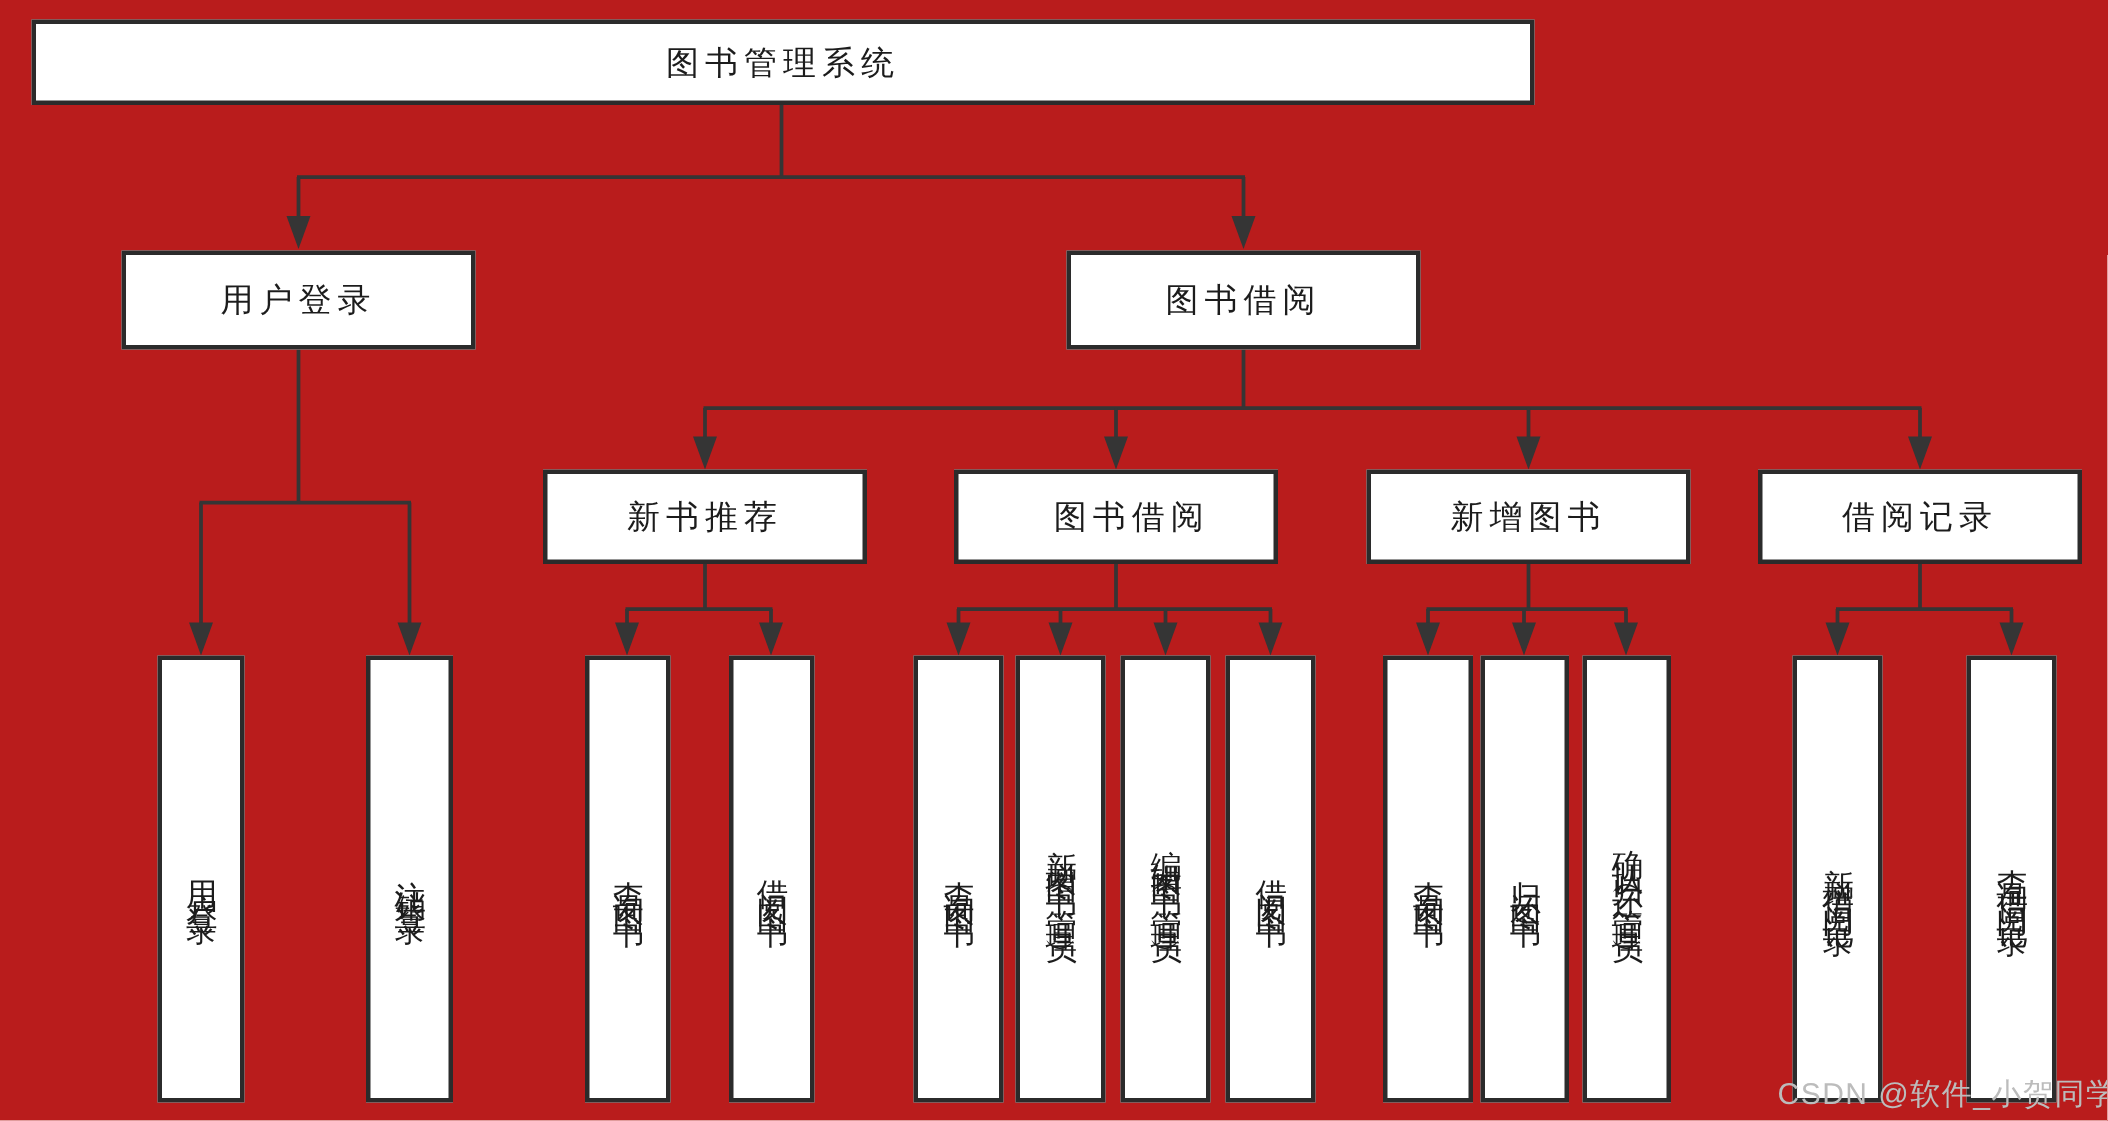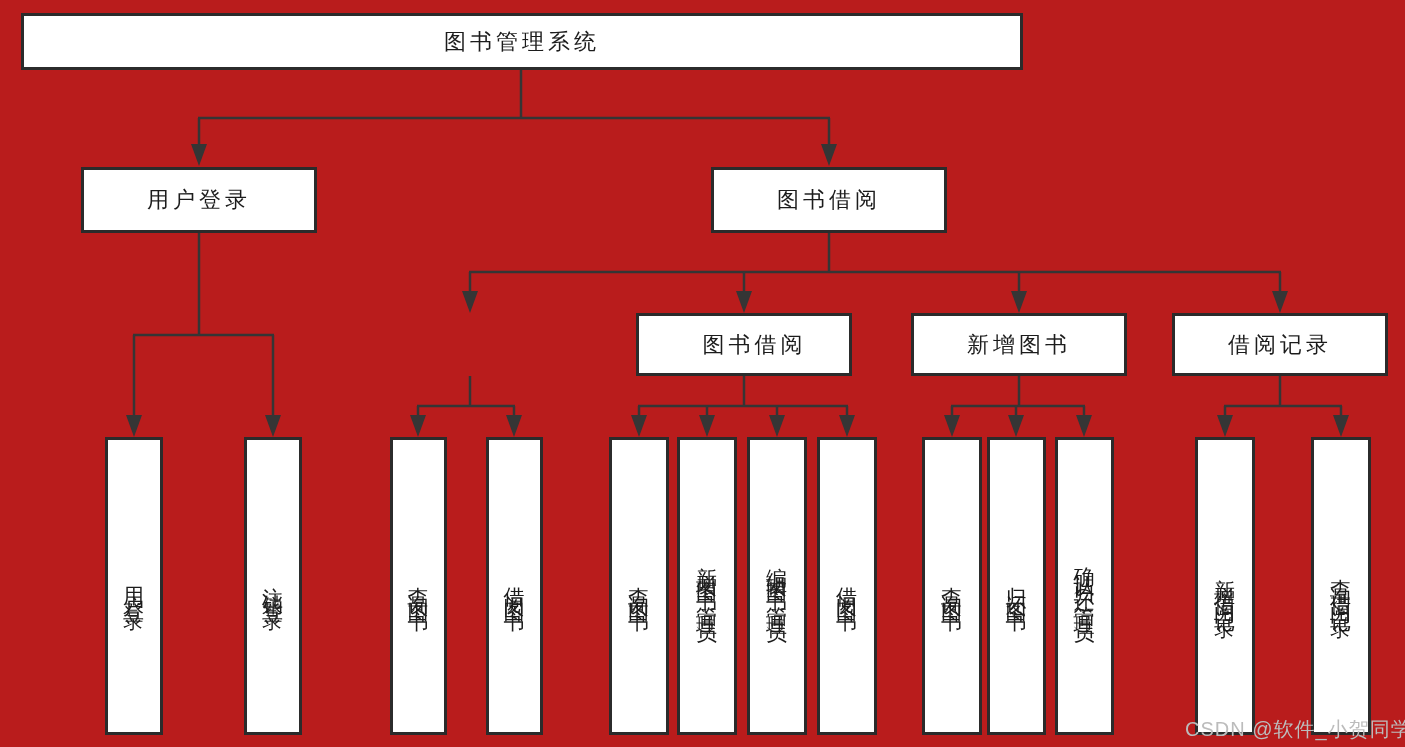--- a/index.html
+++ b/index.html
@@ -118,20 +118,21 @@
       <polygon points="1217,415 1233,415 1225,437"></polygon>
       <polygon points="1333,415 1349,415 1341,437"></polygon>
     </g>
   </svg>
 
   <div class="node" style="left:21px; top:13px; width:1002px; height:57px;">图书管理系统</div>
 
   <div class="node" style="left:81px; top:167px; width:236px; height:66px;">用户登录</div>
   <div class="node" style="left:711px; top:167px; width:236px; height:66px;">图书借阅</div>
 
+  <div class="node" style="left:362px; top:313px; width:216px; height:63px;">新书推荐</div>
   <div class="node" style="left:636px; top:313px; width:216px; height:63px;padding-left:21px;">图书借阅</div>
   <div class="node" style="left:911px; top:313px; width:216px; height:63px;">新增图书</div>
   <div class="node" style="left:1172px; top:313px; width:216px; height:63px;">借阅记录</div>
 
   <div class="node v" style="left:105px; top:437px; width:58px; height:298px;">用户登录</div>
   <div class="node v" style="left:244px; top:437px; width:58px; height:298px;">注销登录</div>
 
   <div class="node v" style="left:390px; top:437px; width:57px; height:298px;">查询图书</div>
   <div class="node v" style="left:486px; top:437px; width:57px; height:298px;">借阅图书</div>
 

